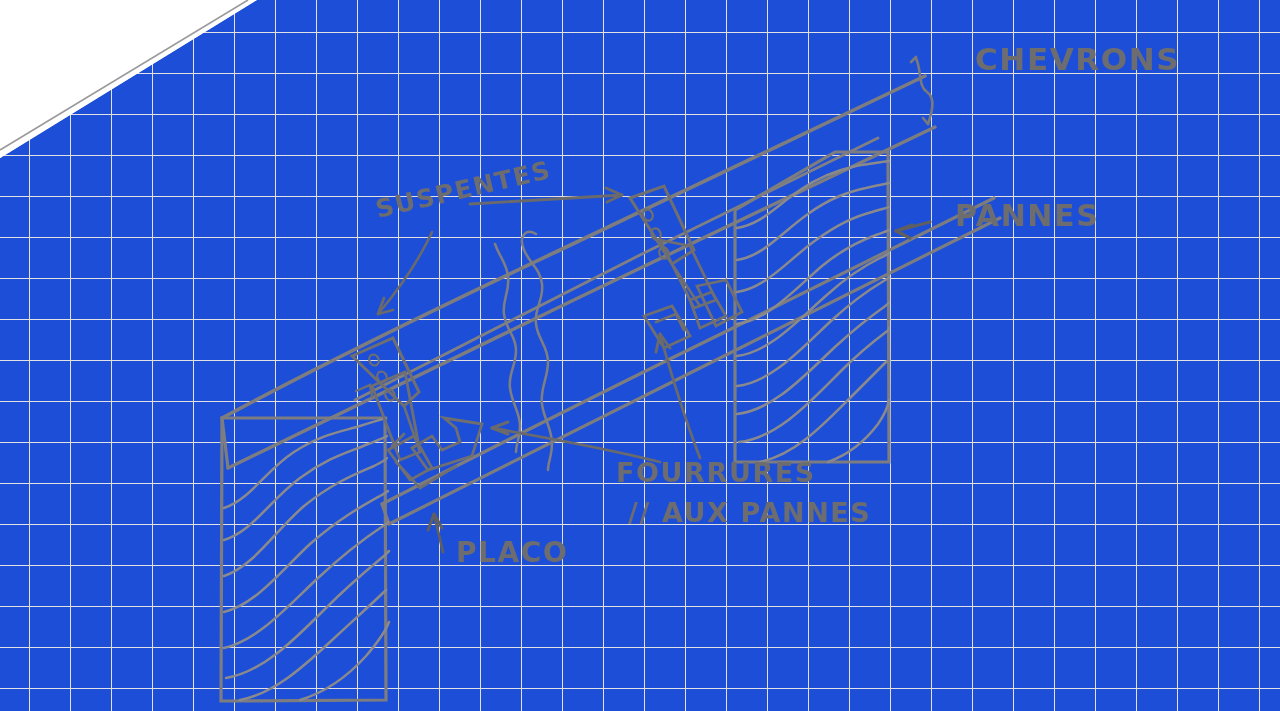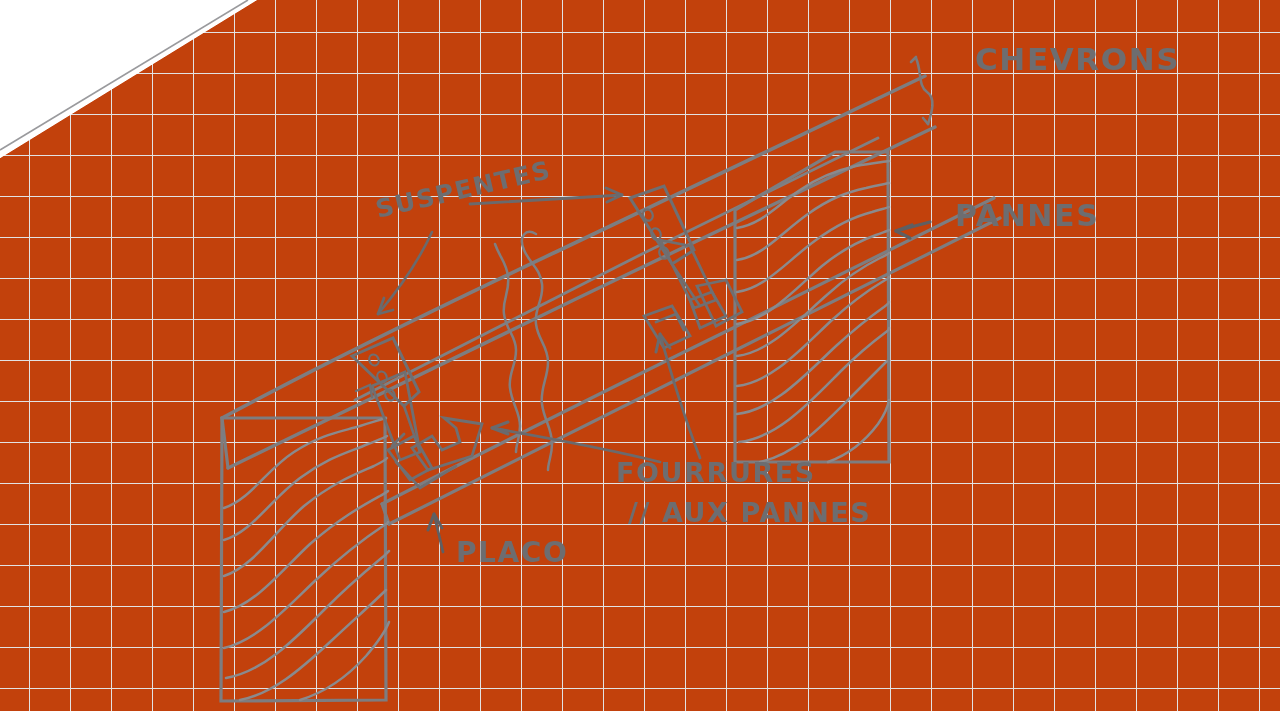--- a/index.html
+++ b/index.html
@@ -2,21 +2,21 @@
 <html><head>
 <meta charset="utf-8">
 <title>Croquis</title>
 <style>
   html,body{margin:0;padding:0;background:#ffffff;}
   body{font-family:"Liberation Sans",sans-serif;}
   #sheet{
     position:relative;
     width:1280px;height:711px;
     overflow:hidden;
-    background:#c2410c;
+    background:#1d4ed8;
   }
   
   #grid{
     position:absolute;inset:0;
     background-image:
       linear-gradient(to right, #e2e2e4 1px, transparent 1px),
       linear-gradient(to bottom, #e2e2e4 1px, transparent 1px);
     background-size:41px 41px;
     background-position:-12px -9px;
   }

